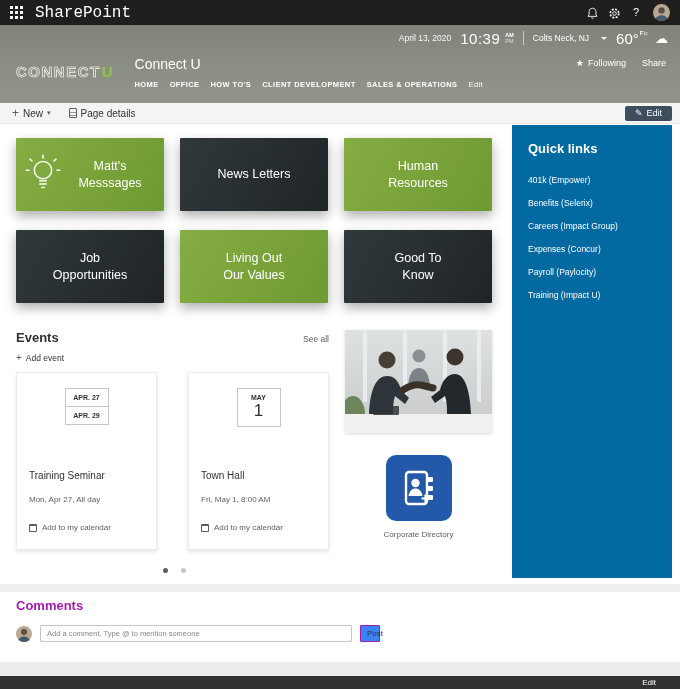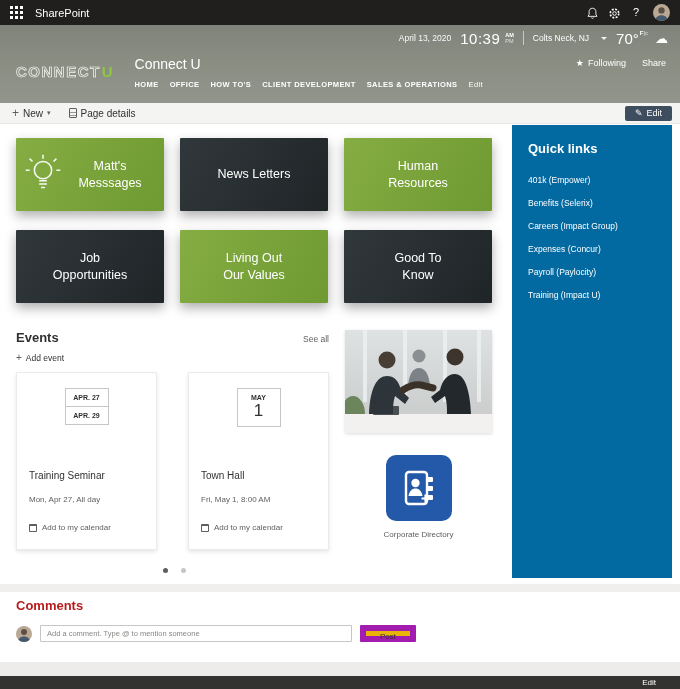--- a/index.html
+++ b/index.html
@@ -5,21 +5,21 @@
   * { box-sizing: border-box; }
   body { margin:0; background:#ffffff; }
   .page { position:relative; width:680px; height:689px; overflow:hidden; background:#fff;
           font-family:"Liberation Sans", sans-serif; }
 
   
   .topbar { position:absolute; top:0; left:0; right:0; height:25px; background:#201f1e;
             display:flex; align-items:center; color:#fff; }
   .waffle { display:grid; grid-template-columns:repeat(3,3px); grid-gap:2px; margin:0 12px 0 10px; cursor:pointer; }
   .waffle span { width:3px; height:3px; background:#fff; }
-  .topbar-app { font-size:11px; cursor:pointer; }
+  .topbar-app { font-size:16px; cursor:pointer;font-family:Liberation Mono, monospace; }
   .topbar-spacer { flex:1; }
   .topbar-icon { width:22px; text-align:center; font-size:11px; cursor:pointer; line-height:25px; }
   .topbar-icon svg { vertical-align:middle; }
   .topbar-avatar { width:17px; height:17px; border-radius:50%; overflow:hidden; margin:0 10px 0 6px; flex:none; cursor:pointer; }
 
   
   .hero { position:absolute; top:25px; left:0; right:0; height:78px; color:#fff;
           background:linear-gradient(180deg,#80837a 0%, #8a8d82 45%, #92958b 100%); }
   .infobar { display:flex; align-items:center; justify-content:flex-end; height:26px; padding-right:12px; gap:9px; }
   .info-date { font-size:8.5px; opacity:.95; }
@@ -112,27 +112,27 @@
   .dir-label { margin-top:9px; font-size:8px; color:#605e5c; }
 
   
   .quicklinks { position:absolute; left:512px; top:125px; width:160px; height:453px; background:#0369a1; }
   .ql-title { font-size:13px; font-weight:600; color:#fff; margin:16px 16px 12px; }
   .ql-link { display:block; font-size:8.5px; color:#fff; text-decoration:none; padding:6.5px 16px; cursor:pointer; }
 
   
   .band-sep { position:absolute; left:0; right:0; top:584px; height:8px; background:#f0efed; }
   .comments { position:absolute; left:0; right:0; top:592px; height:70px; background:#fff; }
-  .comments-title { position:absolute; left:16px; top:6px; font-size:13px; font-weight:600; color:#b91c1c; }
+  .comments-title { position:absolute; left:16px; top:6px; font-size:13px; font-weight:600; color:#a21caf; }
   .comment-row { position:absolute; left:16px; top:33px; display:flex; align-items:center; }
   .comment-avatar { width:16px; height:16px; border-radius:50%; overflow:hidden; flex:none; }
   .comment-input { margin-left:8px; width:312px; height:17px; border:1px solid #c8c6c4; border-radius:1px;
                    font-size:7.5px; font-family:inherit; padding:0 6px; color:#333; outline:none; }
   .comment-input::placeholder { color:#8a8886; }
-  .comment-post { margin-left:8px; width:56px; height:17px; border:6px solid #a21caf; background:#eab308;
+  .comment-post { margin-left:8px; width:20px; height:17px; border:1px solid #a21caf; background:#3b82f6;
                   font-size:8px; font-family:inherit; color:#323130; border-radius:1px; cursor:pointer; }
   .footer-gap { position:absolute; left:0; right:0; top:662px; height:14px; background:#edecea; }
   .footer { position:absolute; left:0; right:0; top:676px; height:13px; background:#343230;
             display:flex; align-items:center; justify-content:flex-end; padding-right:24px; }
   .footer-edit { font-size:8px; color:#fff; cursor:pointer; }
 </style>
 </head>
 <body>
 
 <div class="page">
@@ -179,21 +179,21 @@
       <span class="info-time">10:39</span>
       <span class="ampm">
         <span class="am">AM</span>
         <span class="pm">PM</span>
       </span>
       <span class="info-divider"></span>
       <span class="info-loc">
         <span>Colts Neck, NJ</span>
         <span class="chev"></span>
       </span>
-      <span class="info-temp"><span>70°</span><span class="unit"><b>F</b><i>|</i><em>c</em></span></span>
+      <span class="info-temp"><span>60°</span><span class="unit"><b>F</b><i>|</i><em>c</em></span></span>
       <span class="info-cloud">☁</span>
     </div>
     <div class="header-main">
       <div class="logo">
         <span class="logo-connect">CONNECT</span><span class="logo-u">U</span>
       </div>
       <div class="title-block">
         <div class="site-title">Connect U</div>
         <nav class="site-nav">
           <a>HOME</a>

